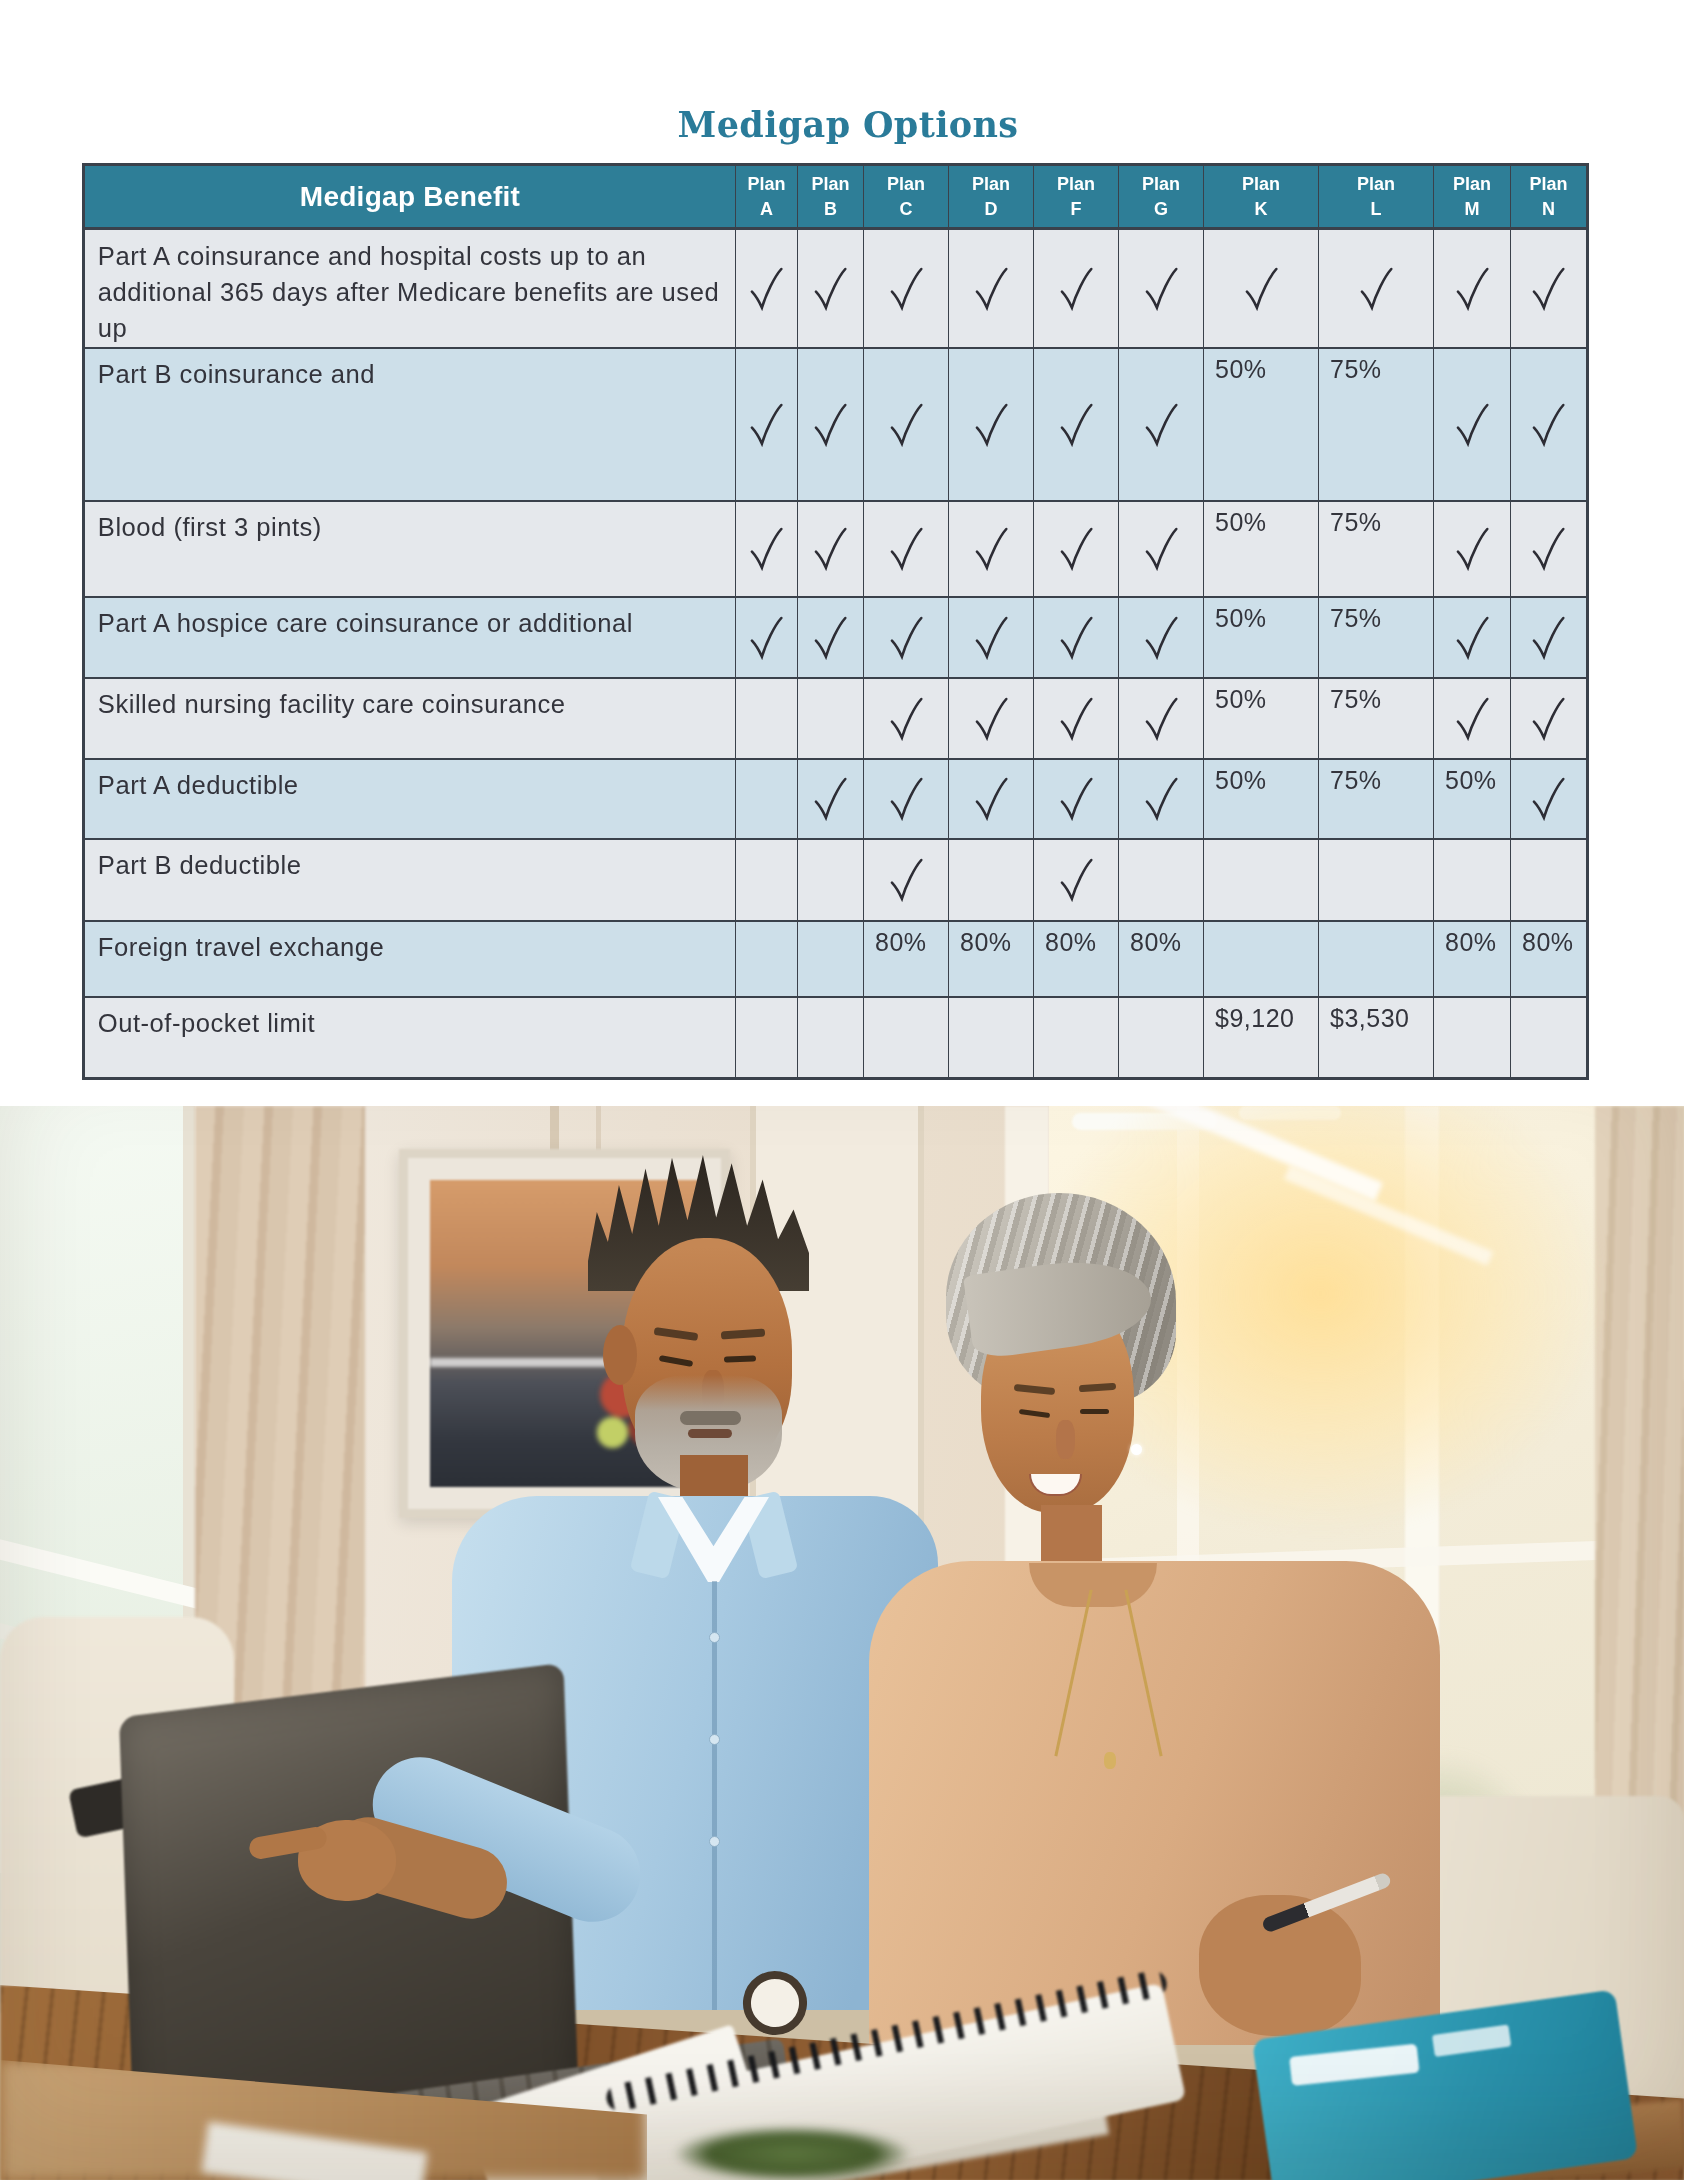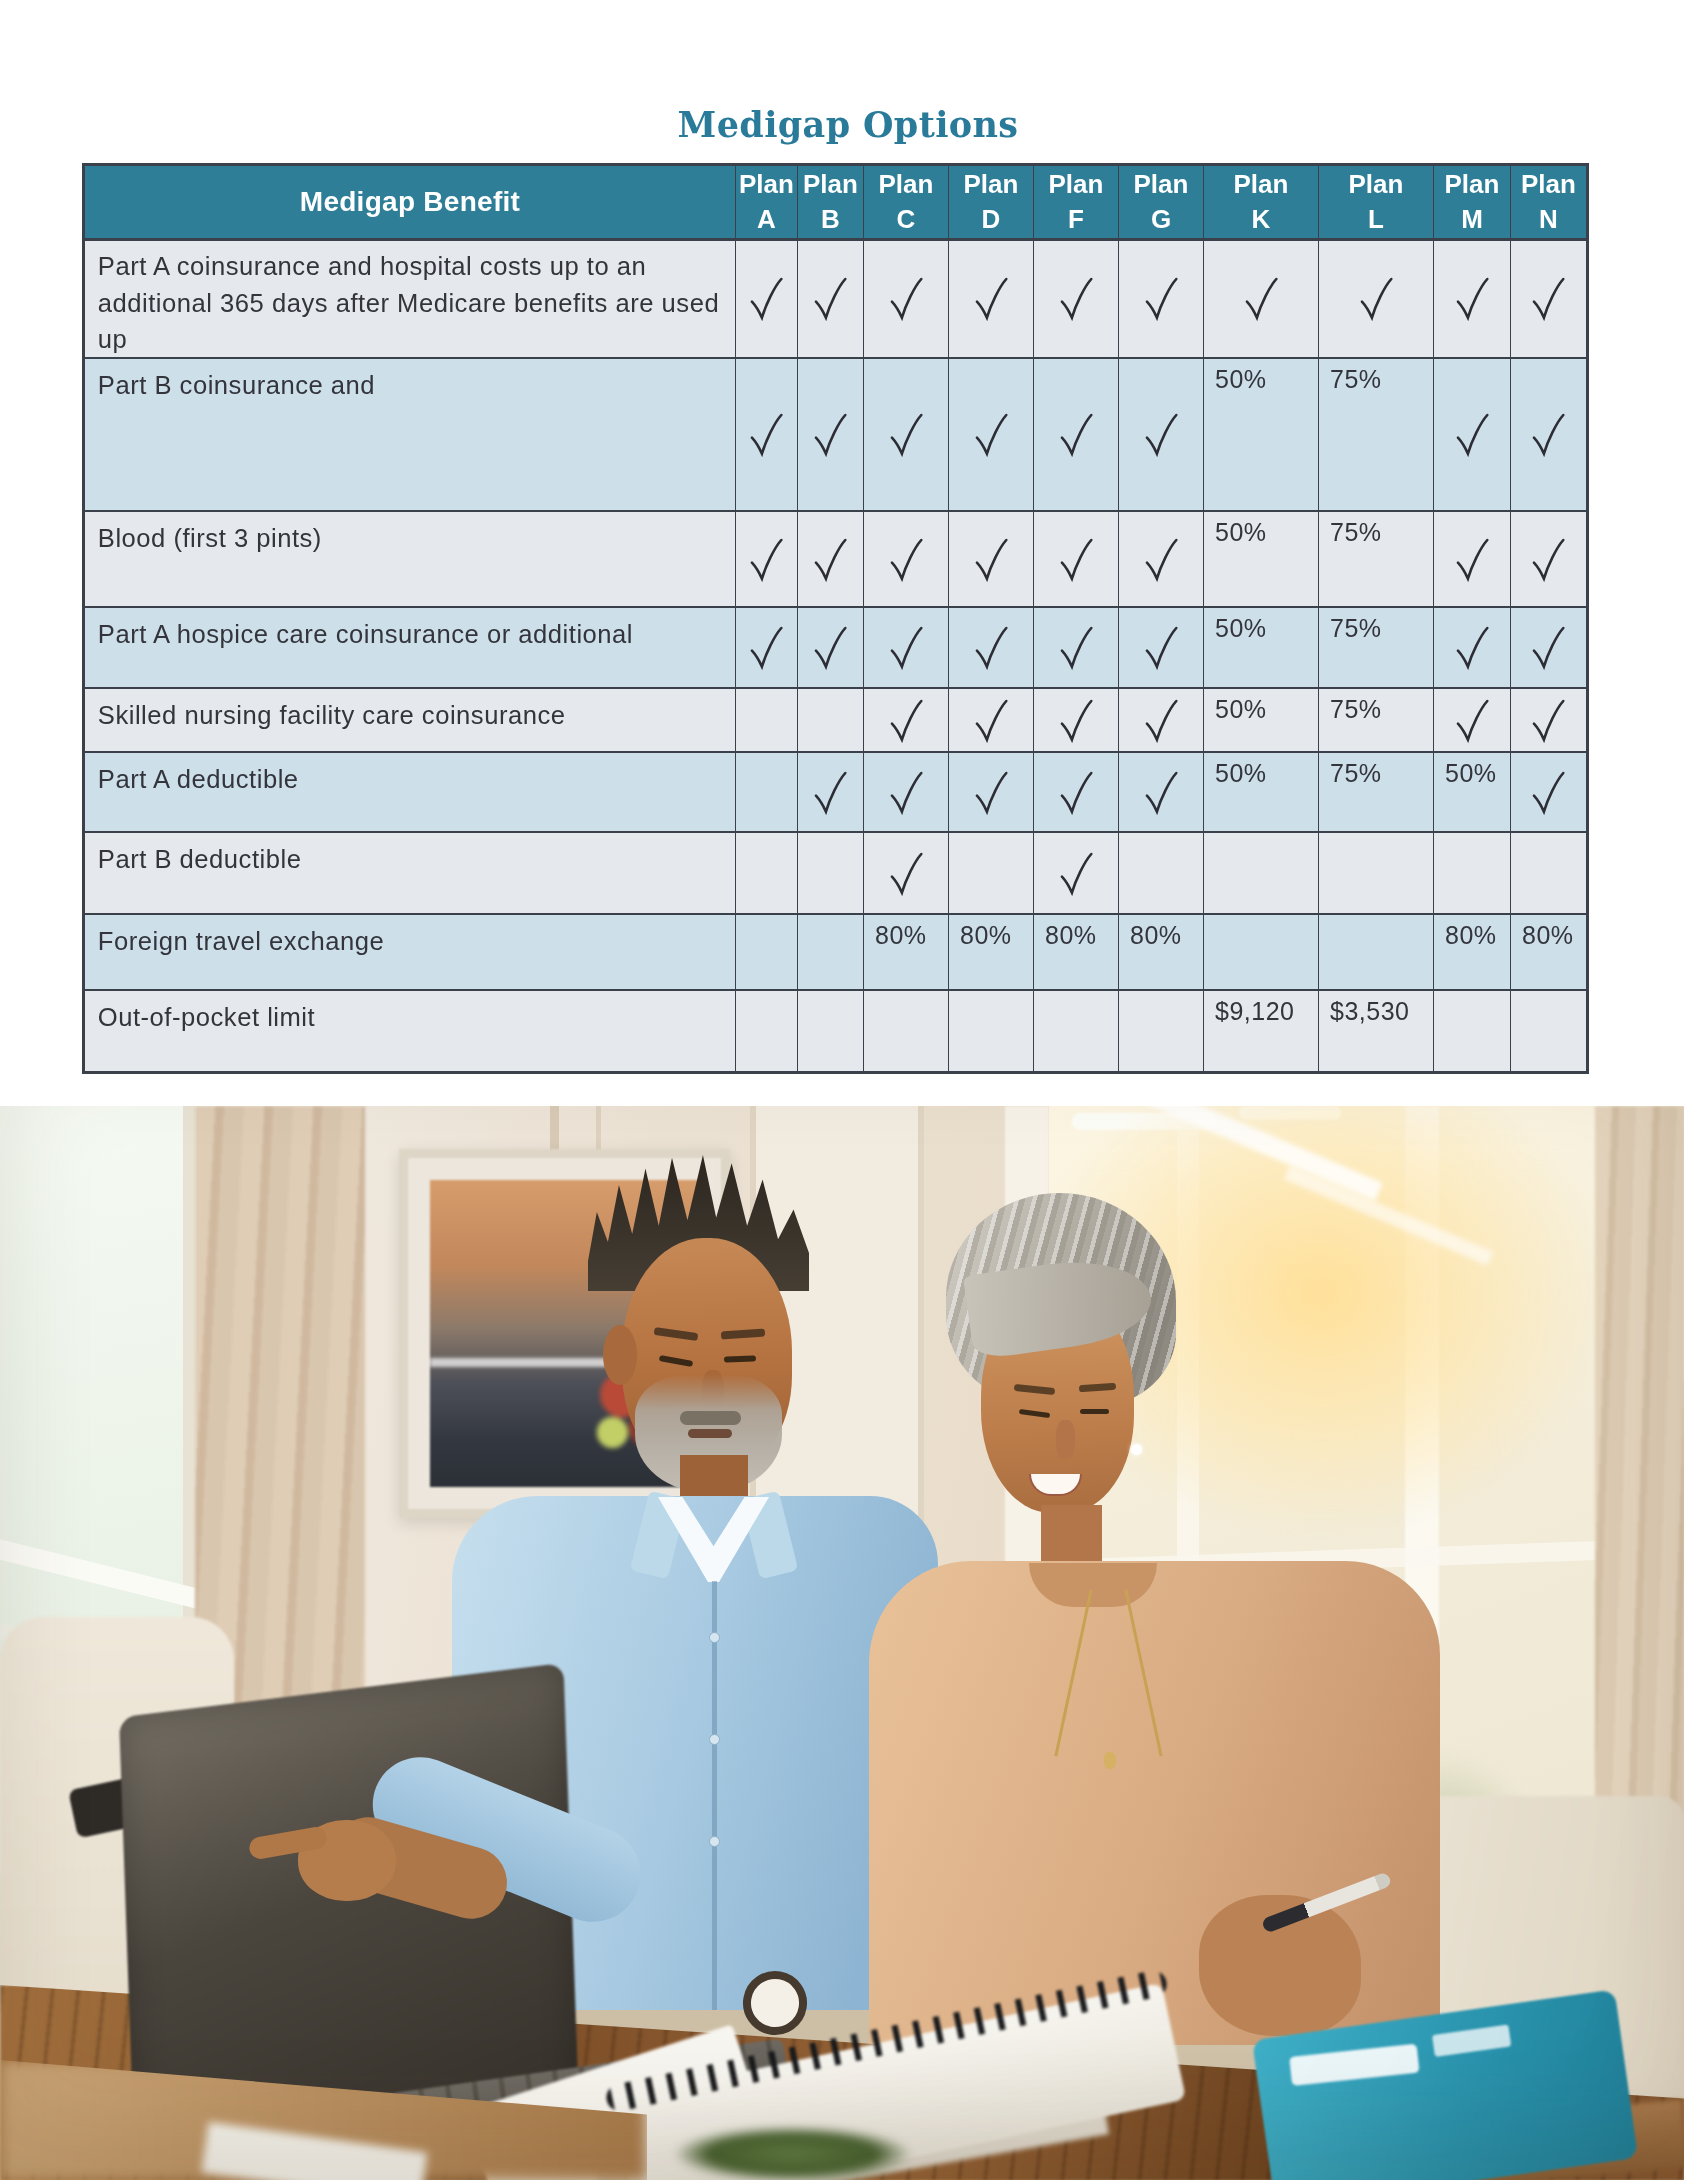--- a/index.html
+++ b/index.html
@@ -19,32 +19,32 @@
     border-right:1.7px solid var(--table-border,#3a414b);
     border-top:2.6px solid var(--table-border,#3a414b);
     border-bottom:2.6px solid var(--table-border,#3a414b);}
   col.c-benefit{width:652px;} col.c-a{width:62px;} col.c-b{width:66px;}
   col.c-c{width:85px;} col.c-d{width:85px;} col.c-f{width:85px;} col.c-g{width:85px;}
   col.c-k{width:115px;} col.c-l{width:115px;} col.c-m{width:77px;} col.c-n{width:77px;}
   .medigap-table thead tr{height:64px;}
   .medigap-table thead th{background:var(--accent-teal,#2e7e97);color:var(--header-text,#ffffff);
     font-weight:bold;vertical-align:middle;border-bottom-width:3.4px;}
   th.benefit-h{font-size:28px;letter-spacing:.01em;}
-  th.plan-h{font-size:26px;line-height:1.34;margin-top:30px;}
+  th.plan-h{font-size:18px;line-height:1.34;margin-top:30px;}
   th.plan-h span{display:block;}
   tr.row-gray td{background:var(--row-gray,#e5e8ec);}
   tr.row-blue td{background:var(--row-blue,#cddfe9);}
   td.benefit{font-size:25.6px;color:var(--body-text,#33343c);padding:7.7px 15.3px 0 12.8px;
     vertical-align:top;letter-spacing:.02em;line-height:1.42;}
   td.plan-cell{position:relative;text-align:center;vertical-align:middle;padding:0;}
   td.plan-cell .val{position:absolute;top:6px;left:11px;font-size:25px;
     color:var(--body-text,#33343c);letter-spacing:.02em;white-space:nowrap;}
   svg.check{width:37px;height:49px;display:inline-block;vertical-align:middle;}
   tr.r1{height:116px;} tr.r2{height:153px;} tr.r3{height:96px;} tr.r4{height:81px;}
-  tr.r5{height:64px;} tr.r6{height:80px;} tr.r7{height:82px;} tr.r8{height:76px;} tr.r9{height:82px;}
+  tr.r5{height:81px;} tr.r6{height:80px;} tr.r7{height:82px;} tr.r8{height:76px;} tr.r9{height:82px;}
 
   
   .photo{position:absolute;top:1106px;left:0;width:1685px;height:1075px;overflow:hidden;background:#ece2d2;}
   .photo div{position:absolute;}
   .ph-wall{inset:0;background:linear-gradient(100deg,#f3efe7 0%,#ece2d4 35%,#e9dcc9 60%,#f4e7cf 85%,#f9eed6 100%);}
   .ph-win-l{left:0;top:0;width:183px;height:1075px;background:linear-gradient(170deg,#f5faf3,#e8f0e4 55%,#f2f6ec);border-right:12px solid #e8e2d4;}
   .ph-sill1{left:-17px;top:460px;width:247px;height:20.4px;background:#fbfbf6;transform:rotate(14deg);}
   .ph-sill2{left:-17px;top:545px;width:256px;height:15.3px;background:#f0f1e8;transform:rotate(14deg);}
   .ph-win-dark{left:0;top:767px;width:183px;height:308px;background:#dfe7dc;}
   .ph-curtain-l{left:195px;top:0;width:170px;height:1075px;filter:blur(1.7px);

